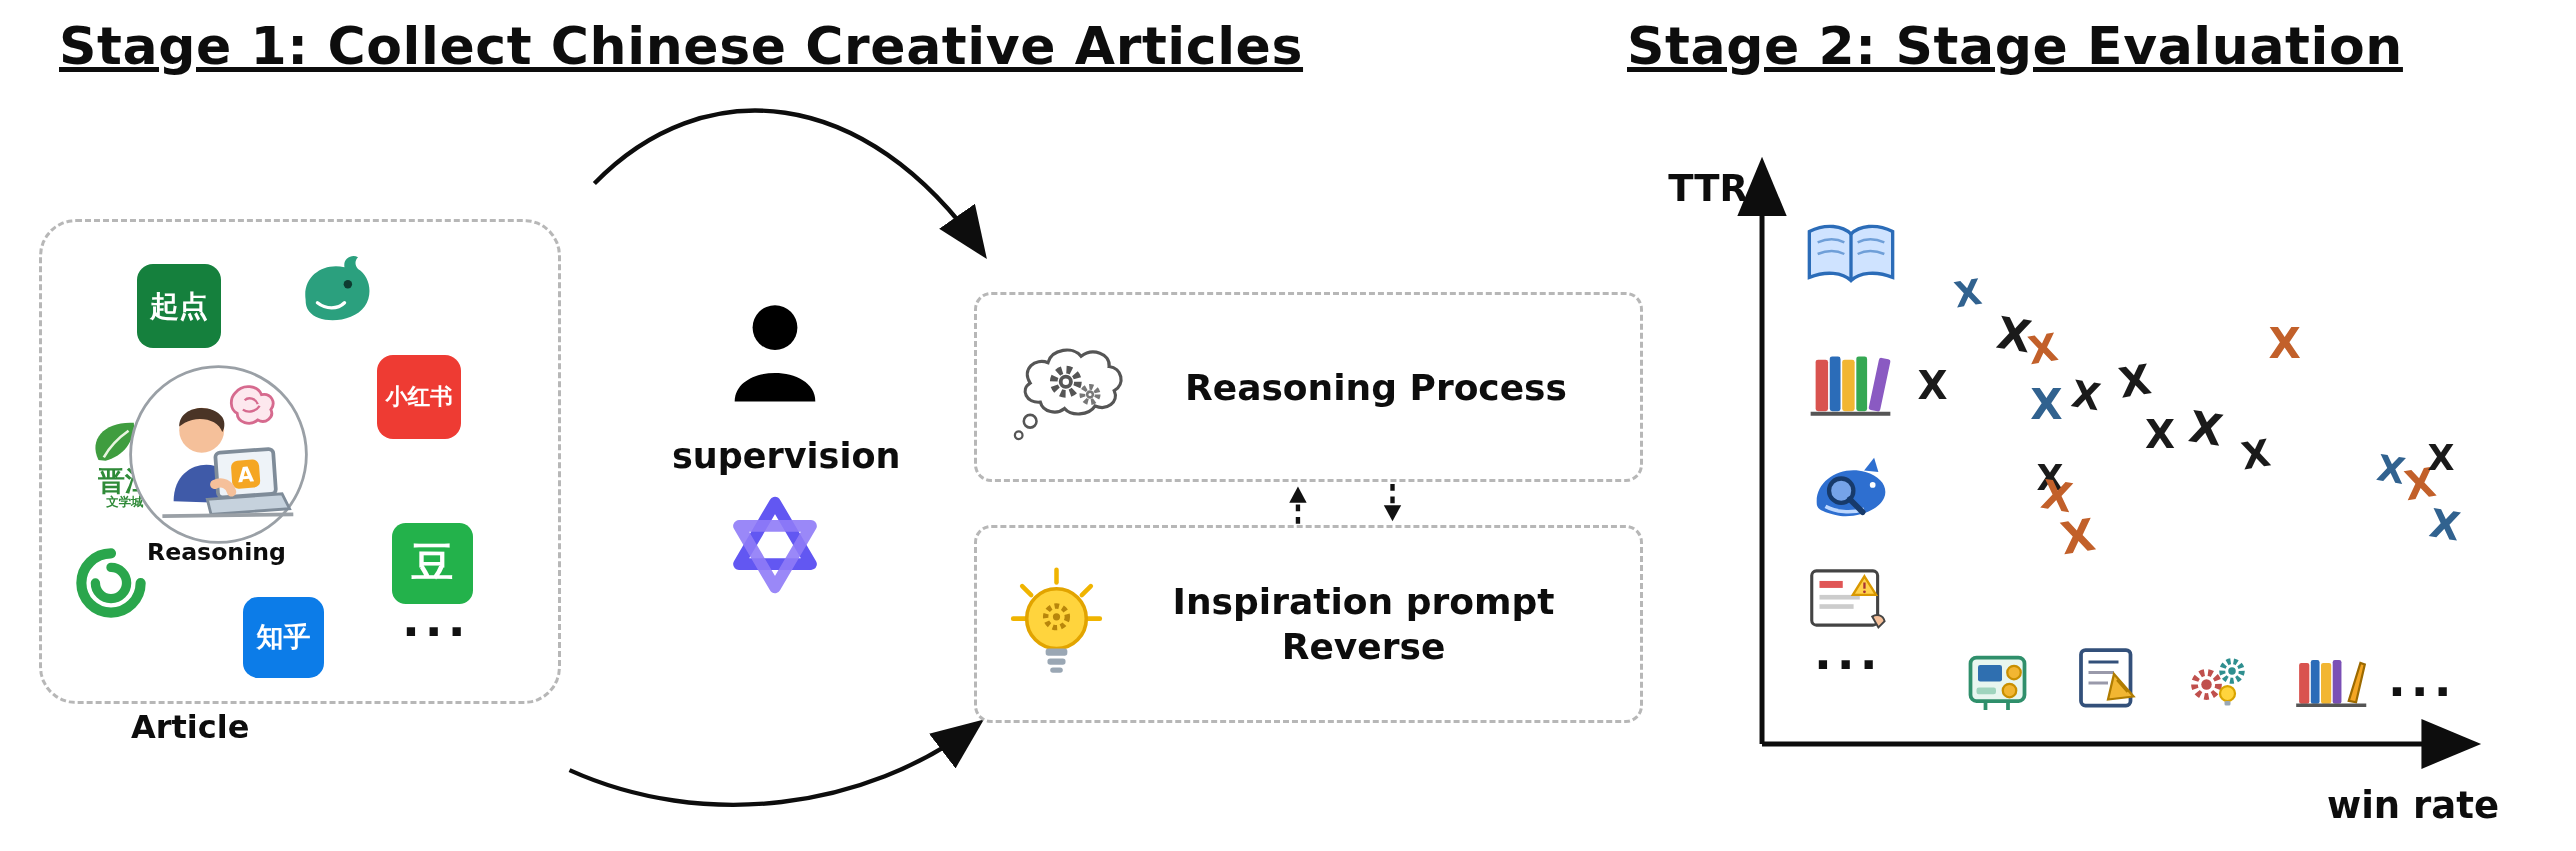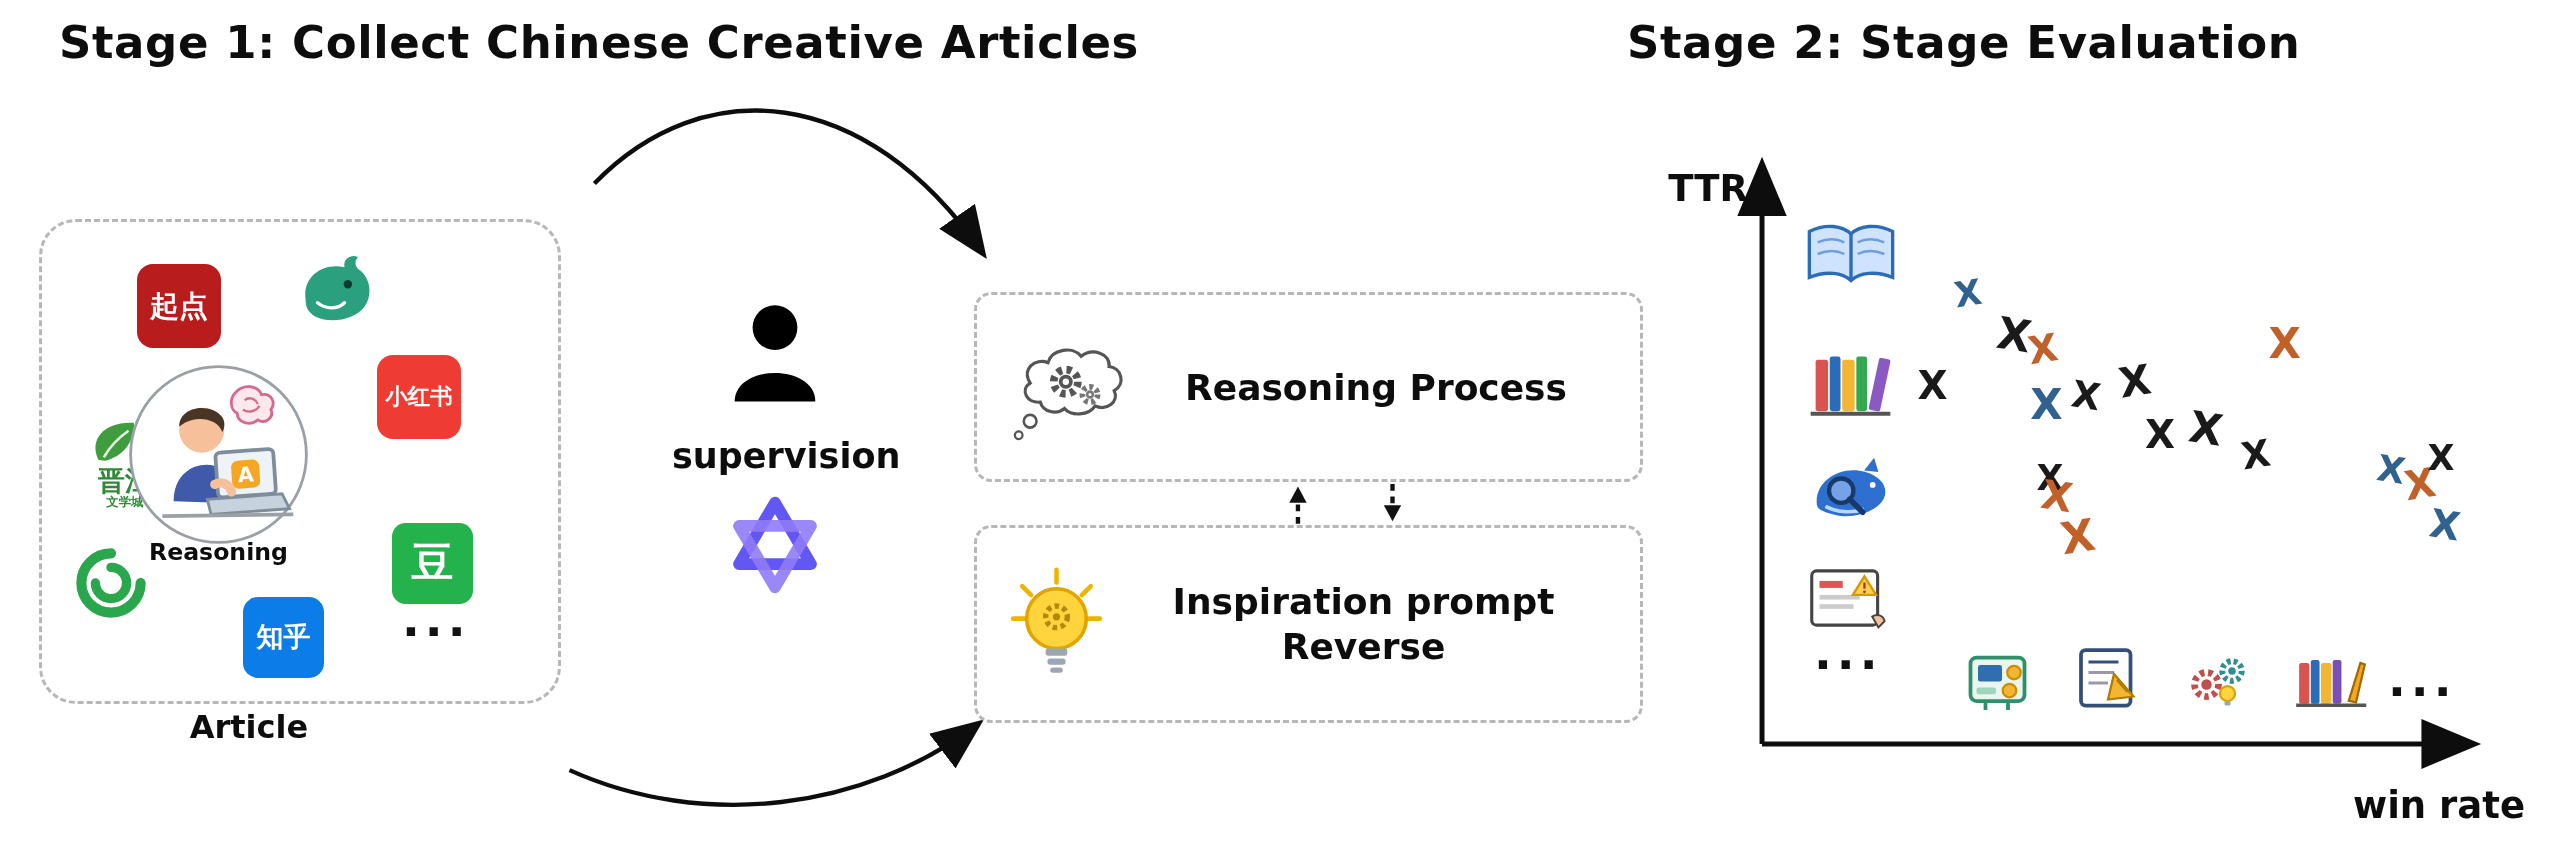--- a/index.html
+++ b/index.html
@@ -3,29 +3,29 @@
 <meta charset="utf-8">
 <style>
   html,body{margin:0;padding:0;}
   body{
     width:2576px;height:851px;position:relative;overflow:hidden;
     background:#ffffff;
     font-family:"DejaVu Sans","Liberation Sans",sans-serif;
     color:#0d0d0d;
   }
   .abs{position:absolute;}
-  .stage-title{font-size:45px;font-weight:800;letter-spacing:0.6px;white-space:nowrap;}
+  .stage-title{font-size:52px;font-weight:800;letter-spacing:0.6px;white-space:nowrap;text-decoration:underline;}
   .dashed-box{position:absolute;border:3.1px dashed #b7b7b7;background:#fff;}
   .big-radius{border-radius:37px;}
   .mid-radius{border-radius:17.4px;}
   .app-tile{
     position:absolute;display:flex;align-items:center;justify-content:center;
     color:#fff;font-weight:800;text-align:center;line-height:1.05;
   }
-  .caption{font-weight:800;text-align:center;}
+  .caption{font-weight:800;text-align:left;}
   .ellipsis{font-weight:900;letter-spacing:5px;color:#111;}
   .out-box{display:flex;align-items:center;padding:0 25px;box-sizing:border-box;gap:1px;}
   .out-label{flex:1;text-align:center;font-size:36px;font-weight:800;line-height:1.25;}
   .xmark{position:absolute;font-weight:900;line-height:1;}
   svg{display:block;}
   .overlay{position:absolute;left:0;top:0;pointer-events:none;}
 </style>
 </head>
 <body>
 
@@ -45,21 +45,21 @@
 
   <line x1="2832" y1="1196" x2="2832" y2="268" stroke="#0d0d0d" stroke-width="8" marker-end="url(#arrowhead)"></line>
   <line x1="2832" y1="1196" x2="3972" y2="1196" stroke="#0d0d0d" stroke-width="8" marker-end="url(#arrowhead)"></line>
 </svg>
 
 <div class="abs stage-title" style="left:59px;top:15.6px;">Stage 1: Collect Chinese Creative Articles</div>
 <div class="abs stage-title" style="left:1627px;top:15.6px;">Stage 2: Stage Evaluation</div>
 
 <div class="dashed-box big-radius" style="left:39px;top:219px;width:516px;height:479px;">
 
-  <div class="app-tile" style="left:95px;top:42px;width:84px;height:84px;border-radius:16px;background:#b91c1c;font-size:29px;">
+  <div class="app-tile" style="left:95px;top:42px;width:84px;height:84px;border-radius:16px;background:#15803d;font-size:29px;">
     <span>起点</span>
   </div>
 
   <div class="abs" style="left:245px;top:25px;width:93px;height:93px;">
     <svg viewBox="0 0 110 110" width="93" height="93">
       <path d="M22 62 C18 34 44 18 68 24 C66 14 76 8 84 12 C80 16 80 22 84 26 C98 34 102 56 92 70 C78 90 38 92 26 76 C23 72 22 68 22 62 Z" fill="#2ba07e"></path>
       <circle cx="72" cy="44" r="5" fill="#0e3b30"></circle>
       <path d="M36 66 C46 74 60 74 68 66" stroke="#fff" stroke-width="4" fill="none" stroke-linecap="round"></path>
     </svg>
   </div>

